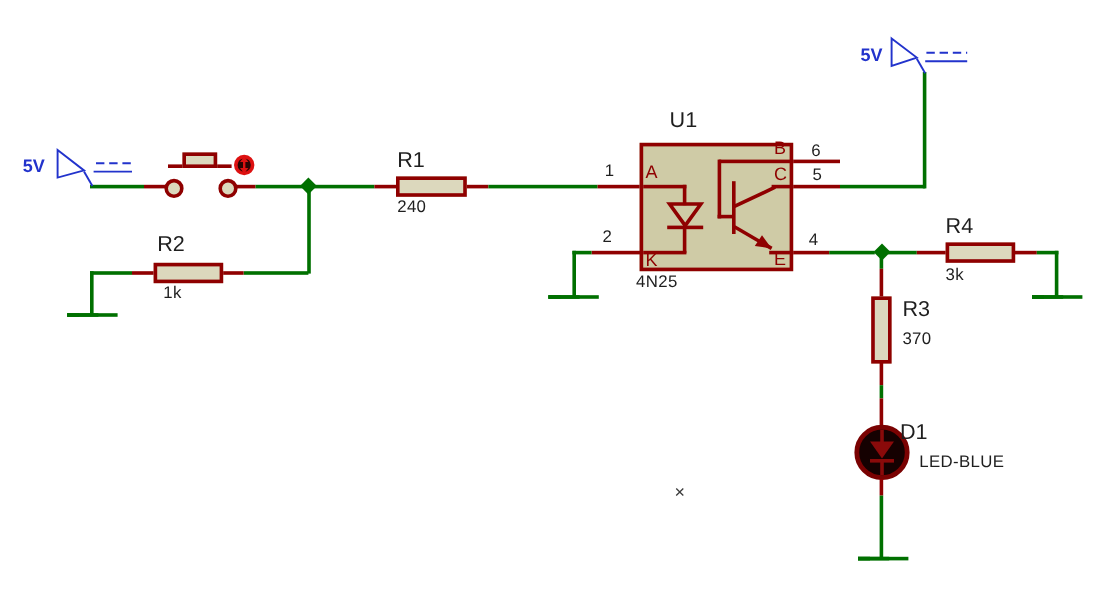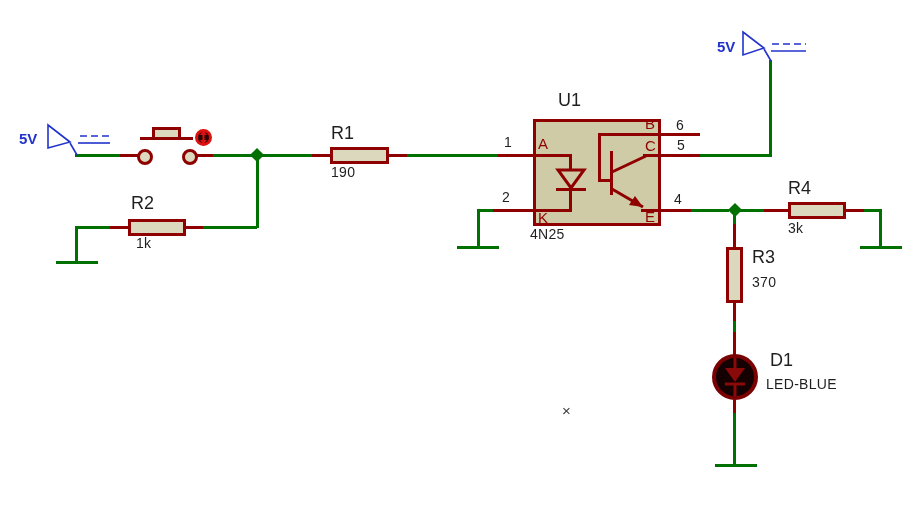--- a/index.html
+++ b/index.html
@@ -64,21 +64,21 @@
   <div class="actuator" style="left:195px; top:129px;"></div>
 
   <div class="ph" style="left:197px; top:154px; width:16px;"></div>
   <div class="wh" style="left:213px; top:154px; width:99px;"></div>
   <div class="junction" style="left:252px; top:150px;"></div>
   <div class="wv" style="left:256px; top:154px; height:74px;"></div>
 
   <div class="ph" style="left:312px; top:154px; width:19px;"></div>
   <div class="res" style="left:330px; top:147px; width:59px; height:17px;"></div>
   <span class="lbl ref" style="left:331px; top:124px;">R1</span>
-  <span class="lbl val" style="left:331px; top:165px;">190</span>
+  <span class="lbl val" style="left:331px; top:165px;">240</span>
   <div class="ph" style="left:389px; top:154px; width:18px;"></div>
   <div class="wh" style="left:407px; top:154px; width:91px;"></div>
   <div class="ph" style="left:498px; top:154px; width:36px;"></div>
   <span class="num" style="left:504px; top:135px;">1</span>
 
   <div class="wh" style="left:203px; top:226px; width:54px;"></div>
   <div class="ph" style="left:185px; top:226px; width:18px;"></div>
   <div class="res" style="left:128px; top:219px; width:58px; height:17px;"></div>
   <span class="lbl ref" style="left:131px; top:194px;">R2</span>
   <span class="lbl val" style="left:136px; top:236px;">1k</span>
@@ -154,21 +154,21 @@
   <div class="wv" style="left:733px; top:210px; height:14px;"></div>
   <div class="pv" style="left:733px; top:224px; height:24px;"></div>
   <div class="res" style="left:726px; top:247px; width:17px; height:56px;"></div>
   <span class="lbl ref" style="left:752px; top:248px;">R3</span>
   <span class="lbl val" style="left:752px; top:275px;">370</span>
   <div class="pv" style="left:733px; top:302px; height:19px;"></div>
   <div class="wv" style="left:733px; top:321px; height:11px;"></div>
   <div class="pv" style="left:733px; top:332px; height:23px;"></div>
 
   <div class="led" style="left:712px; top:354px;"></div>
-  <span class="lbl ref" style="left:770px; top:351px;">D1</span>
+  <span class="lbl ref" style="left:750px; top:351px;">D1</span>
   <span class="lbl val" style="left:766px; top:377px;">LED-BLUE</span>
   <div class="pv" style="left:733px; top:399px; height:14px;"></div>
   <div class="wv" style="left:733px; top:413px; height:53px;"></div>
   <div class="gnd" style="left:715px; top:464px;">
     <div class="gb gb1"></div>
     <div class="gb gb2"></div>
     <div class="gb gb3"></div>
   </div>
 
   <span class="marker" style="left:562px; top:403px;">×</span>

